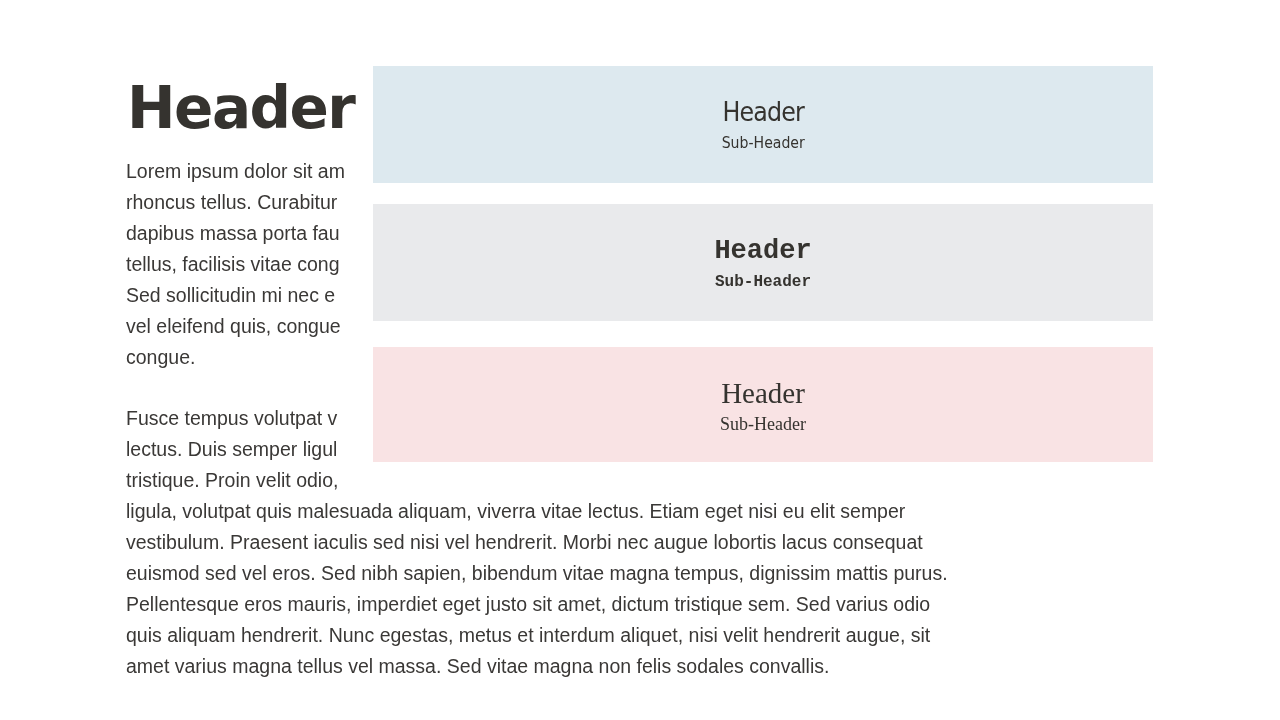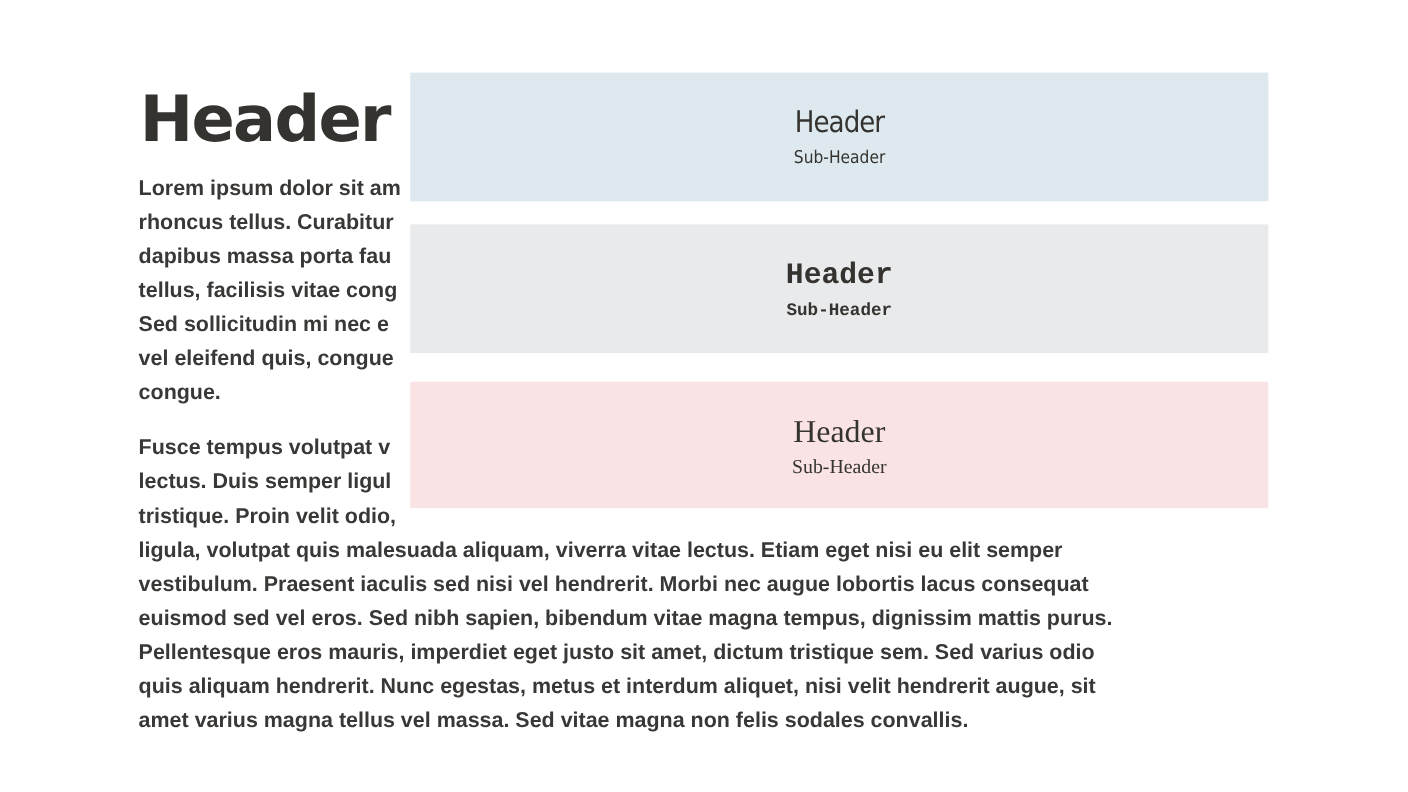--- a/index.html
+++ b/index.html
@@ -5,24 +5,24 @@
   html, body { margin: 0; padding: 0; background: #ffffff; }
   body { width: 1280px; height: 720px; position: relative; overflow: hidden; color: #35332f; }
   .page-title {
     position: absolute; left: 127px; top: 72px; margin: 0;
     font-family: "DejaVu Sans", sans-serif; font-weight: bold; font-size: 58px;
     letter-spacing: -1.5px; line-height: 72px; color: #35332f;
   }
   .para {
     position: absolute; left: 126px; margin: 0;
     font-family: "Liberation Sans", sans-serif; font-size: 19.5px; line-height: 31px;
-    color: #3a3836; white-space: pre; font-weight: bold;
+    color: #3a3836; white-space: pre;
   }
   .p1 { top: 156px; }
-  .p2 { top: 392px; }
+  .p2 { top: 403px; }
   .card {
     position: absolute; left: 373px; width: 780px;
     display: flex; flex-direction: column; align-items: center; justify-content: center;
     text-align: center; color: #35332f;
   }
   .card h2 { margin: 0; font-weight: normal; }
   .card p { margin: 0; }
   .c1 { top: 66px; height: 117px; }
   .c2 { top: 204px; height: 117px; }
   .c3 { top: 347px; height: 115px; }

